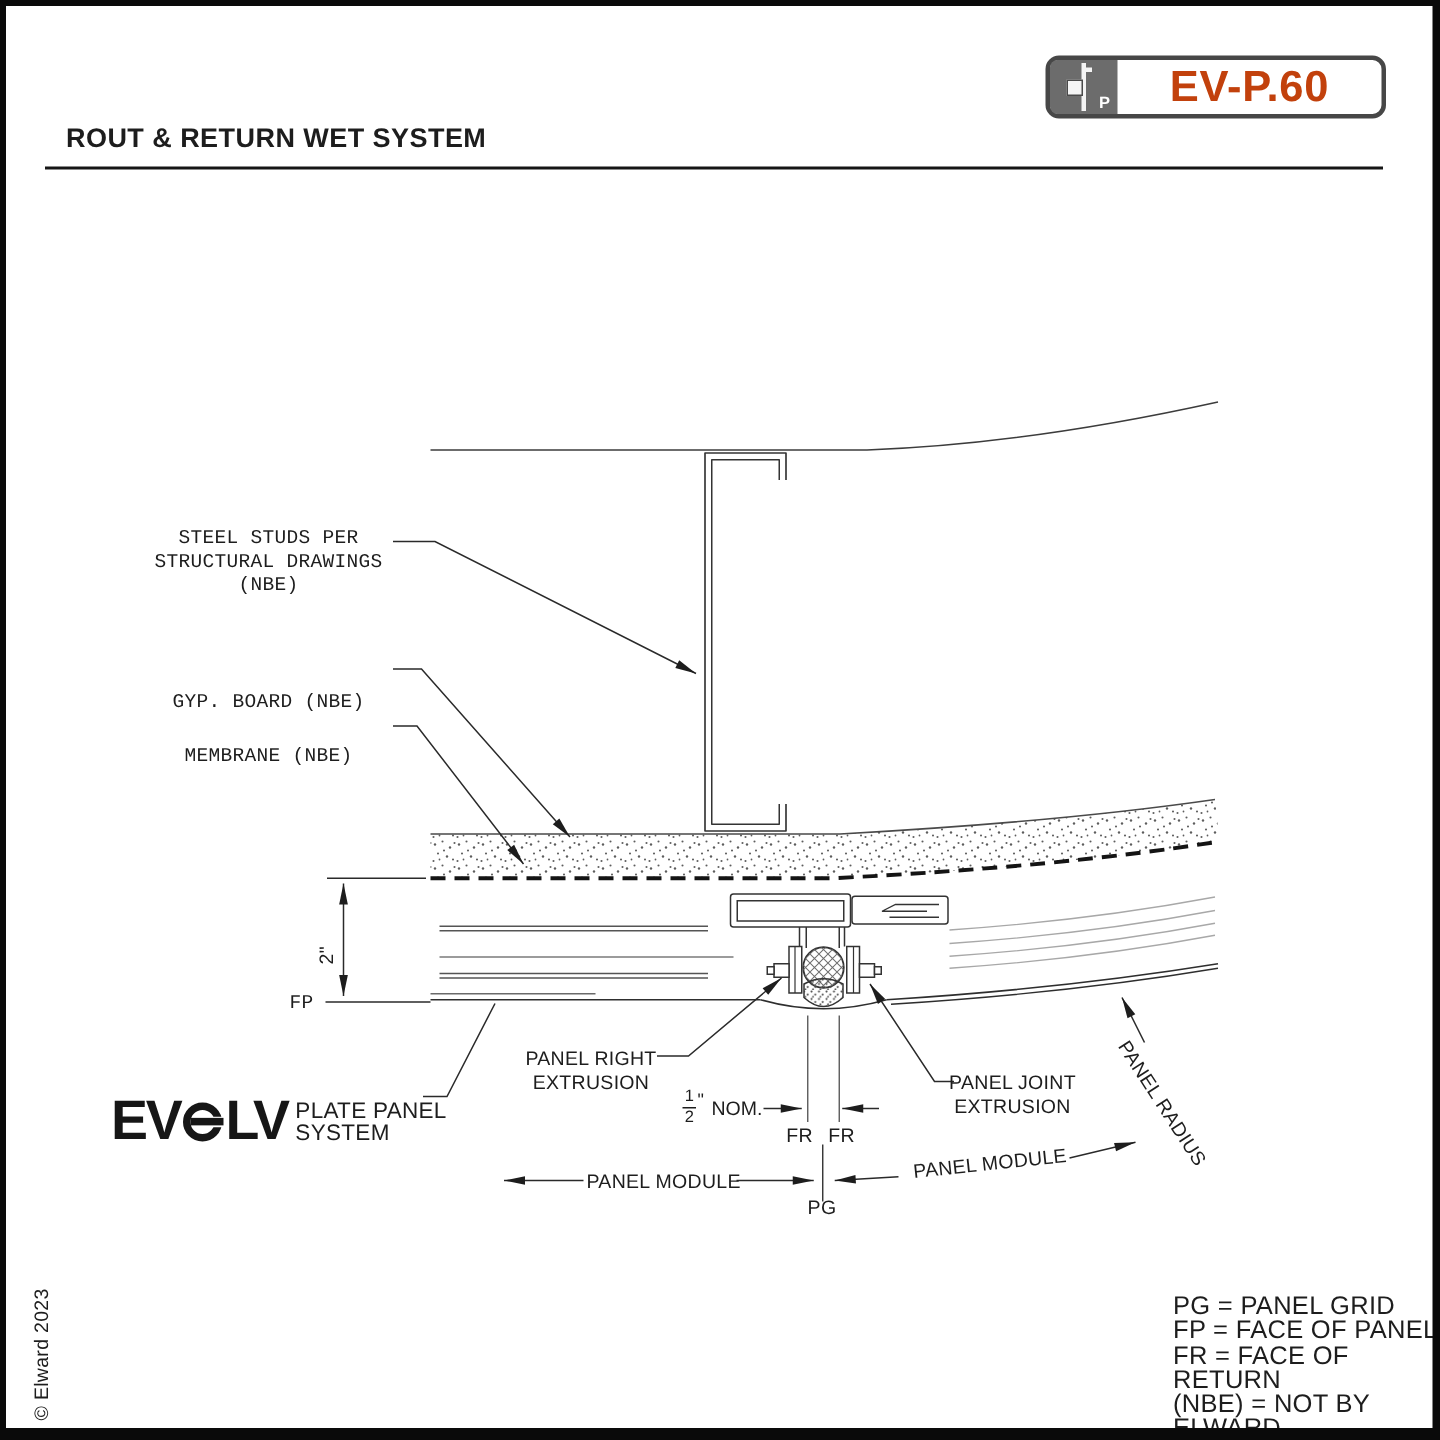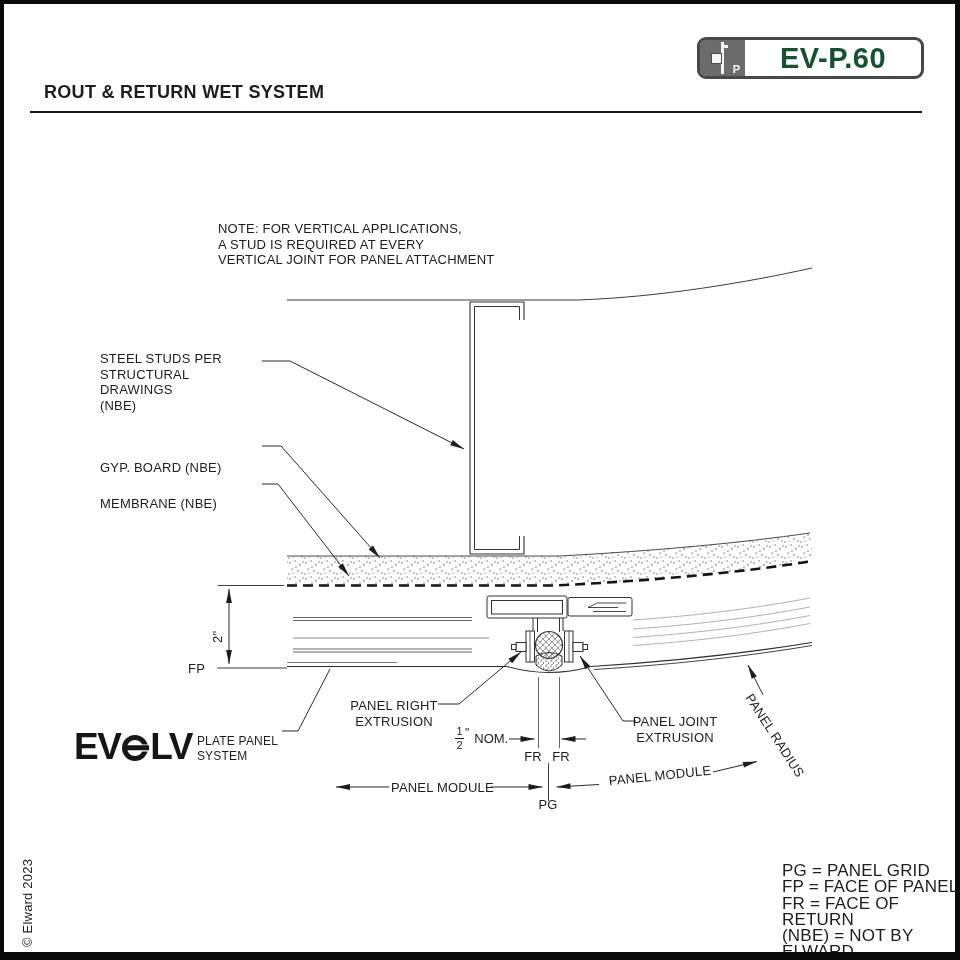--- a/index.html
+++ b/index.html
@@ -6,36 +6,36 @@
   #page{position:relative;width:960px;height:960px;background:#ffffff;overflow:hidden;
         font-family:"Liberation Sans", sans-serif;color:#1d1d1d;}
   .frame{position:absolute;background:#0a0a0a;}
   #frame-top{left:0;top:0;width:960px;height:4px;}
   #frame-left{left:0;top:0;width:4px;height:960px;}
   #frame-right{left:955px;top:0;width:5px;height:960px;}
   #frame-bottom{left:0;top:952px;width:960px;height:8px;}
 
   .abs{position:absolute;}
   .lbl{position:absolute;font-size:13px;line-height:15.5px;letter-spacing:.2px;color:#1d1d1d;white-space:pre-line;}
-  .r{text-align:left;}
+  .r{text-align:center;font-family:Liberation Mono, monospace;}
   .c{text-align:center;}
 
   #title{left:44px;top:85px;font-size:18px;font-weight:bold;letter-spacing:.3px;white-space:nowrap;}
   #title-rule{left:30px;top:111px;width:892px;height:2px;background:#161616;}
 
   
   #badge{left:697px;top:37px;width:227px;height:42px;border:3px solid #474747;border-radius:9px;
          display:flex;align-items:stretch;background:#fff;box-sizing:border-box;}
   #badge-icon{width:45px;background:#6c6c6c;border-radius:5px 0 0 5px;position:relative;flex:none;}
   #badge-icon .vline{position:absolute;left:21px;top:2px;width:2.5px;height:32px;background:#f4f4f4;}
   #badge-icon .clip{position:absolute;left:11px;top:13px;width:9px;height:9px;background:#f4f4f4;border:1px solid #4a4a4a;}
   #badge-icon .notch{position:absolute;left:23px;top:5px;width:5px;height:2.5px;background:#f4f4f4;}
   #badge-icon .p{position:absolute;right:5px;bottom:1px;color:#fff;font-size:11px;font-weight:bold;}
   #badge-code{flex:1;display:flex;align-items:center;justify-content:center;
-              font-size:29px;font-weight:600;letter-spacing:.5px;color:#14532d;}
+              font-size:29px;font-weight:600;letter-spacing:.5px;color:#c2410c;}
 
   
   #note{left:218px;top:221px;}
   #callout-steel{left:100px;top:351px;width:158px;}
   #callout-gyp{left:100px;top:460px;width:158px;}
   #callout-membrane{left:100px;top:496px;width:158px;}
   #lbl-fp{left:188px;top:661px;width:26px;}
   #lbl-2in{left:210px;top:643px;transform:rotate(-90deg);transform-origin:left top;white-space:nowrap;}
   #callout-pright{left:334px;top:698px;width:120px;}
   #callout-pleft{left:614px;top:714px;width:122px;}
@@ -57,21 +57,21 @@
 
   
   #logo{left:74px;top:703px;display:flex;align-items:flex-start;margin-top:27px;}
   #logo .word{font-size:37px;font-weight:bold;letter-spacing:-1.5px;line-height:34px;color:#161616;}
   .o-glyph{position:relative;display:inline-block;width:16px;height:16px;border:5.5px solid #161616;
            border-radius:50%;margin:0 2px;vertical-align:-1.5px;}
   .o-glyph::before{content:'';position:absolute;right:-6.5px;top:50%;transform:translateY(-50%);
            width:8px;height:7px;background:#fff;}
   .o-glyph::after{content:'';position:absolute;left:0;right:-5.5px;top:50%;transform:translateY(-50%);
            height:5.5px;background:#161616;}
-  #logo .tagline{margin-left:5px;padding-top:4px;font-size:12px;line-height:14.5px;white-space:pre-line;letter-spacing:.2px;}
+  #logo .tagline{margin-left:5px;padding-top:4px;font-size:15px;line-height:14.5px;white-space:pre-line;letter-spacing:.2px;}
   #drawing{position:absolute;left:0;top:0;}
 </style>
 </head>
 <body>
 
 <div id="page">
 
   <svg id="drawing" width="960" height="960" viewBox="0 0 960 960">
     <defs>
       <marker id="arr" markerUnits="userSpaceOnUse" markerWidth="15" markerHeight="8" viewBox="0 0 15 8" refX="14.5" refY="4" orient="auto-start-reverse">
@@ -189,23 +189,20 @@
   <div id="badge" class="abs">
     <div id="badge-icon">
       <span class="vline"></span>
       <span class="clip"></span>
       <span class="notch"></span>
       <span class="p">P</span>
     </div>
     <div id="badge-code">EV-P.60</div>
   </div>
 
-  <div id="note" class="lbl">NOTE: FOR VERTICAL APPLICATIONS,
-A STUD IS REQUIRED AT EVERY
-VERTICAL JOINT FOR PANEL ATTACHMENT</div>
   <div id="callout-steel" class="lbl r">STEEL STUDS PER
 STRUCTURAL DRAWINGS
 (NBE)</div>
   <div id="callout-gyp" class="lbl r">GYP. BOARD (NBE)</div>
   <div id="callout-membrane" class="lbl r">MEMBRANE (NBE)</div>
   <div id="callout-pright" class="lbl c">PANEL RIGHT
 EXTRUSION</div>
   <div id="callout-pleft" class="lbl c">PANEL JOINT
 EXTRUSION</div>
   <div id="lbl-radius" class="lbl">PANEL RADIUS</div>

